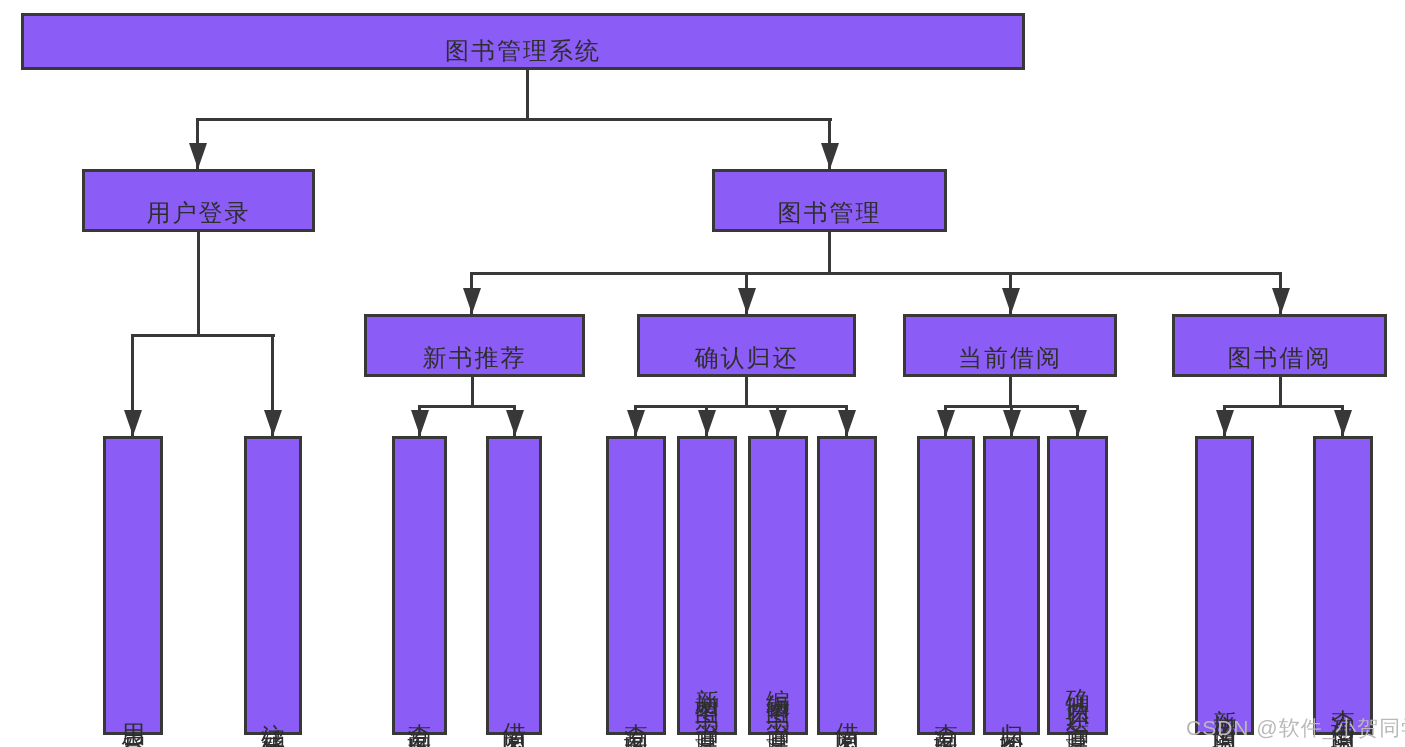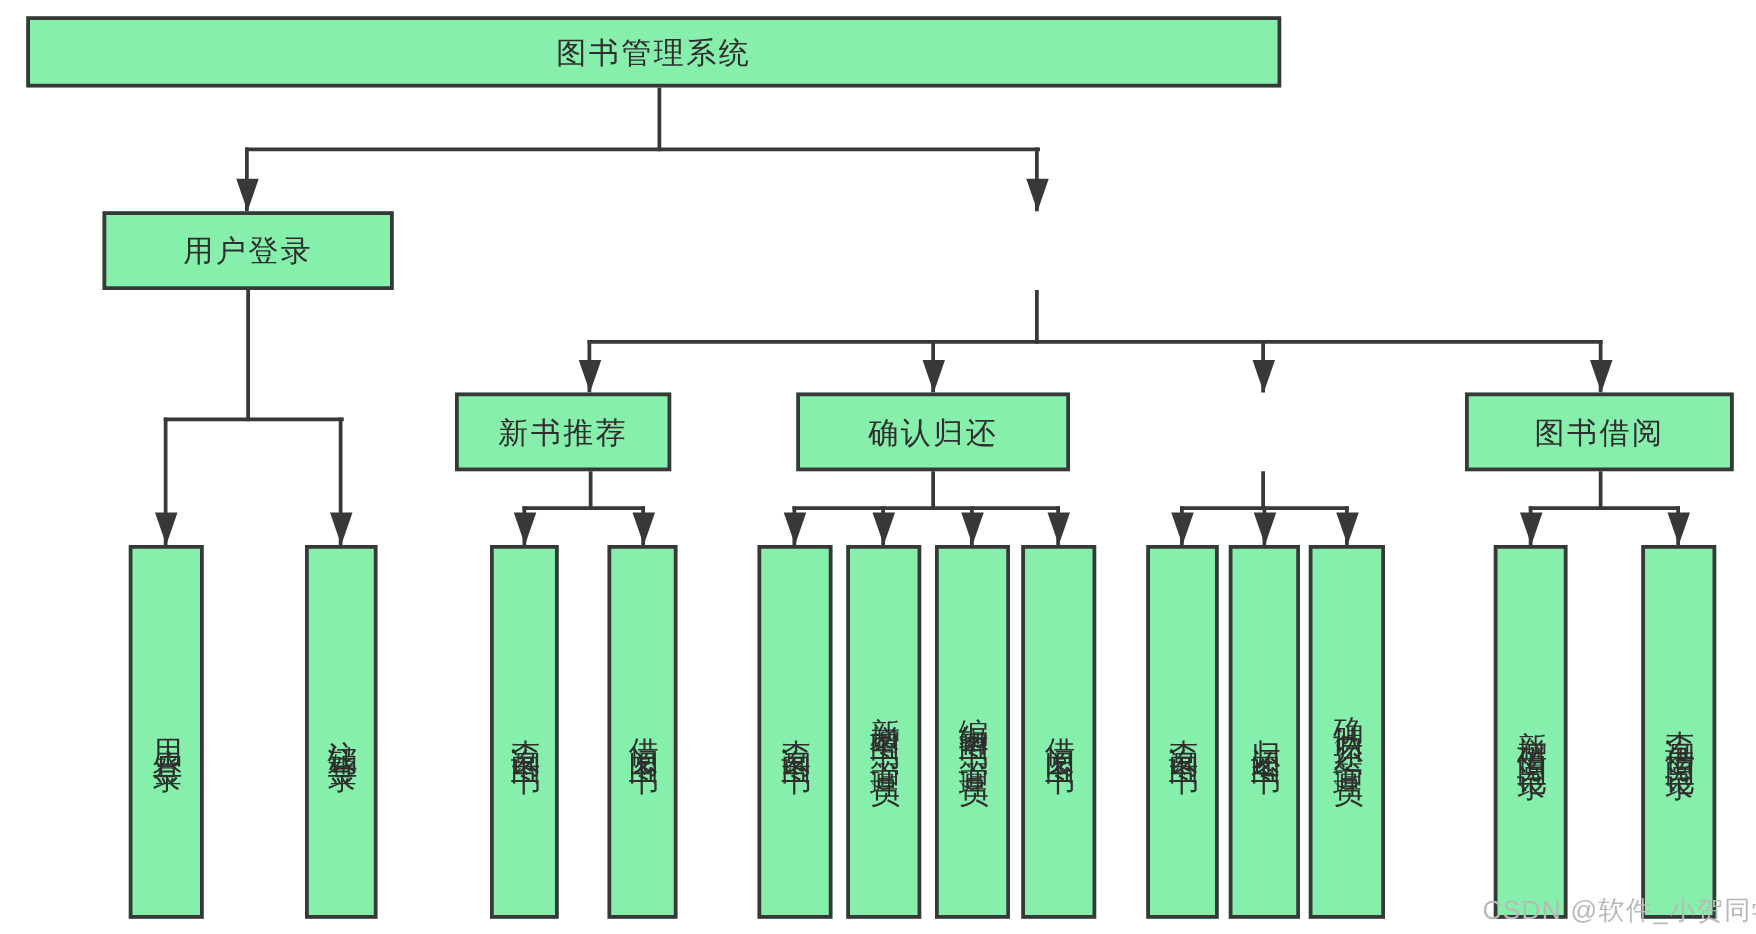--- a/index.html
+++ b/index.html
@@ -5,22 +5,22 @@
   :root { --line:#383838; --text:#2e2e2e; --background:#ffffff; --watermark:#b9b9b9; }
   html,body { margin:0; padding:0; }
   .stage {
     position:relative; width:1405px; height:747px;
     background:var(--background);
     font-family:"Liberation Sans", sans-serif;
     overflow:hidden;
   }
   .box {
     position:absolute; box-sizing:border-box;
-    border:3px solid var(--line); background:#86efac;
-    display:flex; align-items:center; justify-content:center;
+    border:3px solid var(--line); background:#8b5cf6;
+    display:flex; align-items:flex-end; justify-content:center;
     color:var(--text);
   }
   .hbox { font-size:24px; letter-spacing:2px; }
   .vbox .vtext {
     writing-mode:vertical-rl; text-orientation:mixed;
     font-size:24px; letter-spacing:7px; line-height:1;
   }
   .vline { position:absolute; width:3px; background:var(--line); }
   .hline { position:absolute; height:3px; background:var(--line); }
   .arr {
@@ -46,44 +46,50 @@
   <div class="vline" style="left:526px;top:70px;height:51px"></div>
   <div class="hline" style="left:196px;top:118px;width:636px"></div>
   <div class="vline" style="left:196px;top:118px;height:51px"></div>
   <div class="arr" style="left:189px;top:143px"></div>
   <div class="vline" style="left:828px;top:118px;height:51px"></div>
   <div class="arr" style="left:821px;top:143px"></div>
 
   <div class="box hbox" style="left:82px;top:169px;width:233px;height:63px">
     <span>用户登录</span>
   </div>
+  <div class="box hbox" style="left:712px;top:169px;width:235px;height:63px">
+    <span>图书管理</span>
+  </div>
 
   <div class="vline" style="left:197px;top:232px;height:105px"></div>
   <div class="hline" style="left:131px;top:334px;width:144px"></div>
   <div class="vline" style="left:131px;top:334px;height:102px"></div>
   <div class="arr" style="left:124px;top:410px"></div>
   <div class="vline" style="left:271px;top:334px;height:102px"></div>
   <div class="arr" style="left:264px;top:410px"></div>
 
   <div class="vline" style="left:828px;top:232px;height:43px"></div>
   <div class="hline" style="left:470px;top:272px;width:812px"></div>
   <div class="vline" style="left:470px;top:272px;height:42px"></div>
   <div class="arr" style="left:463px;top:288px"></div>
   <div class="vline" style="left:745px;top:272px;height:42px"></div>
   <div class="arr" style="left:738px;top:288px"></div>
   <div class="vline" style="left:1009px;top:272px;height:42px"></div>
   <div class="arr" style="left:1002px;top:288px"></div>
   <div class="vline" style="left:1279px;top:272px;height:42px"></div>
   <div class="arr" style="left:1272px;top:288px"></div>
 
-  <div class="box hbox" style="left:364px;top:314px;width:173px;height:63px">
+  <div class="box hbox" style="left:364px;top:314px;width:221px;height:63px">
     <span>新书推荐</span>
   </div>
   <div class="box hbox" style="left:637px;top:314px;width:219px;height:63px">
     <span>确认归还</span>
+  </div>
+  <div class="box hbox" style="left:903px;top:314px;width:214px;height:63px">
+    <span>当前借阅</span>
   </div>
   <div class="box hbox" style="left:1172px;top:314px;width:215px;height:63px">
     <span>图书借阅</span>
   </div>
 
   <div class="vline" style="left:471px;top:377px;height:31px"></div>
   <div class="hline" style="left:418px;top:405px;width:98px"></div>
   <div class="vline" style="left:418px;top:405px;height:31px"></div>
   <div class="arr" style="left:411px;top:410px"></div>
   <div class="vline" style="left:513px;top:405px;height:31px"></div>

